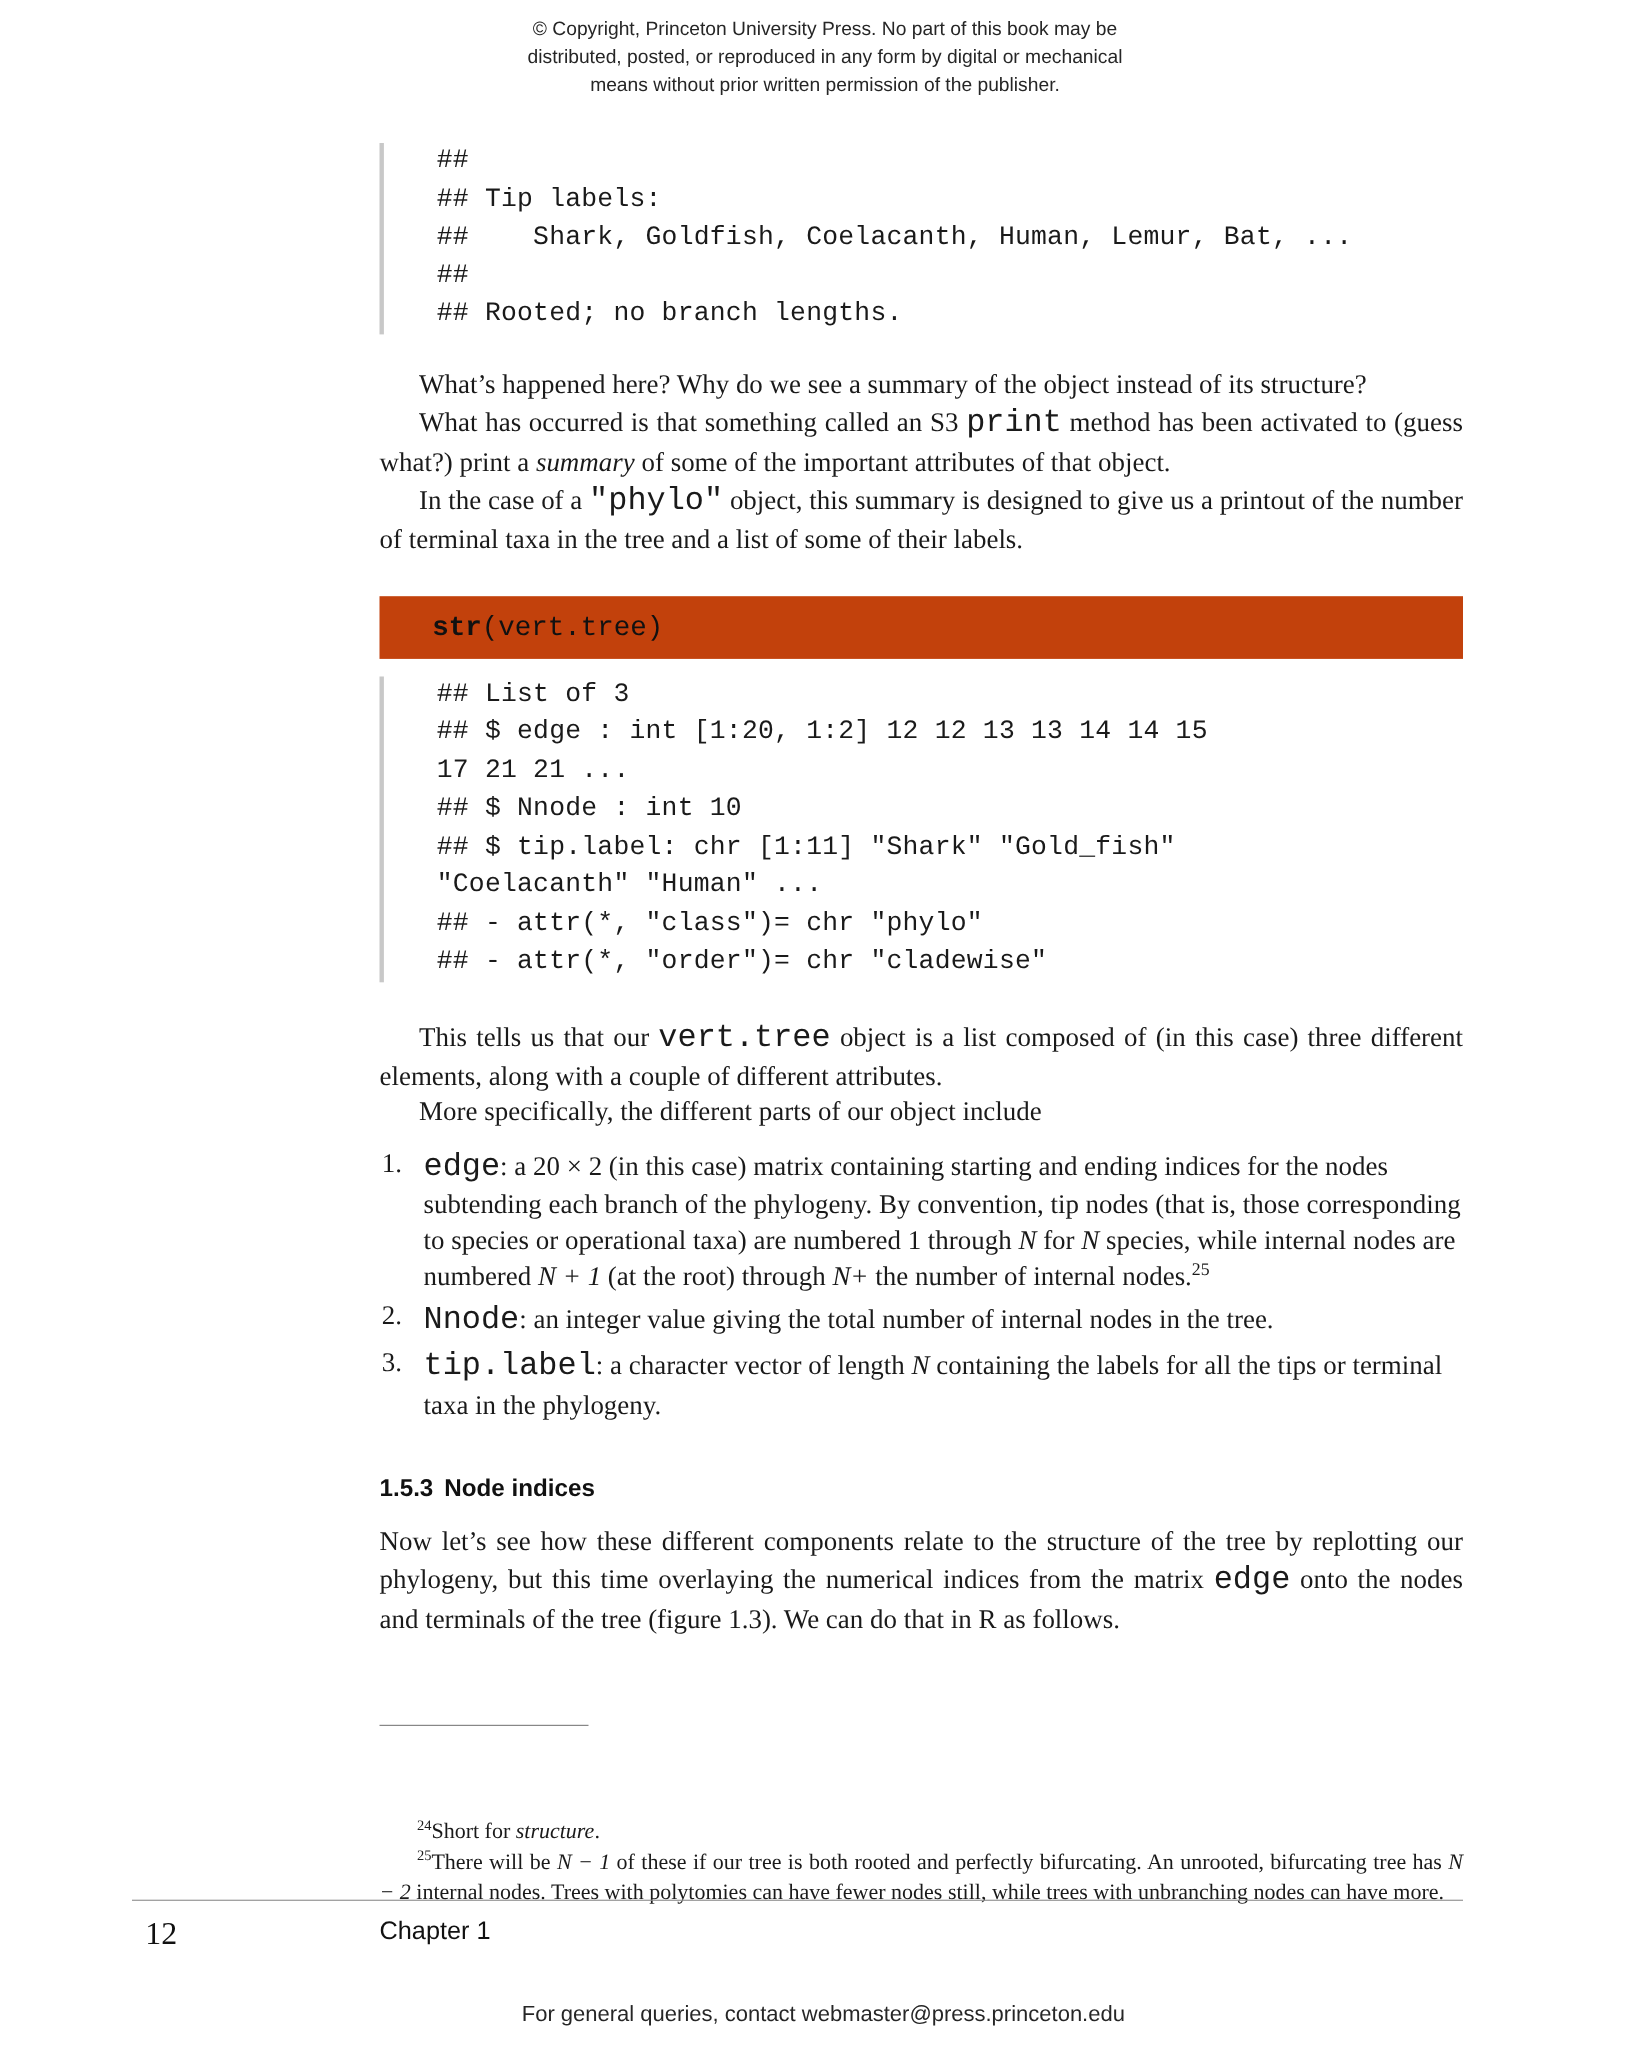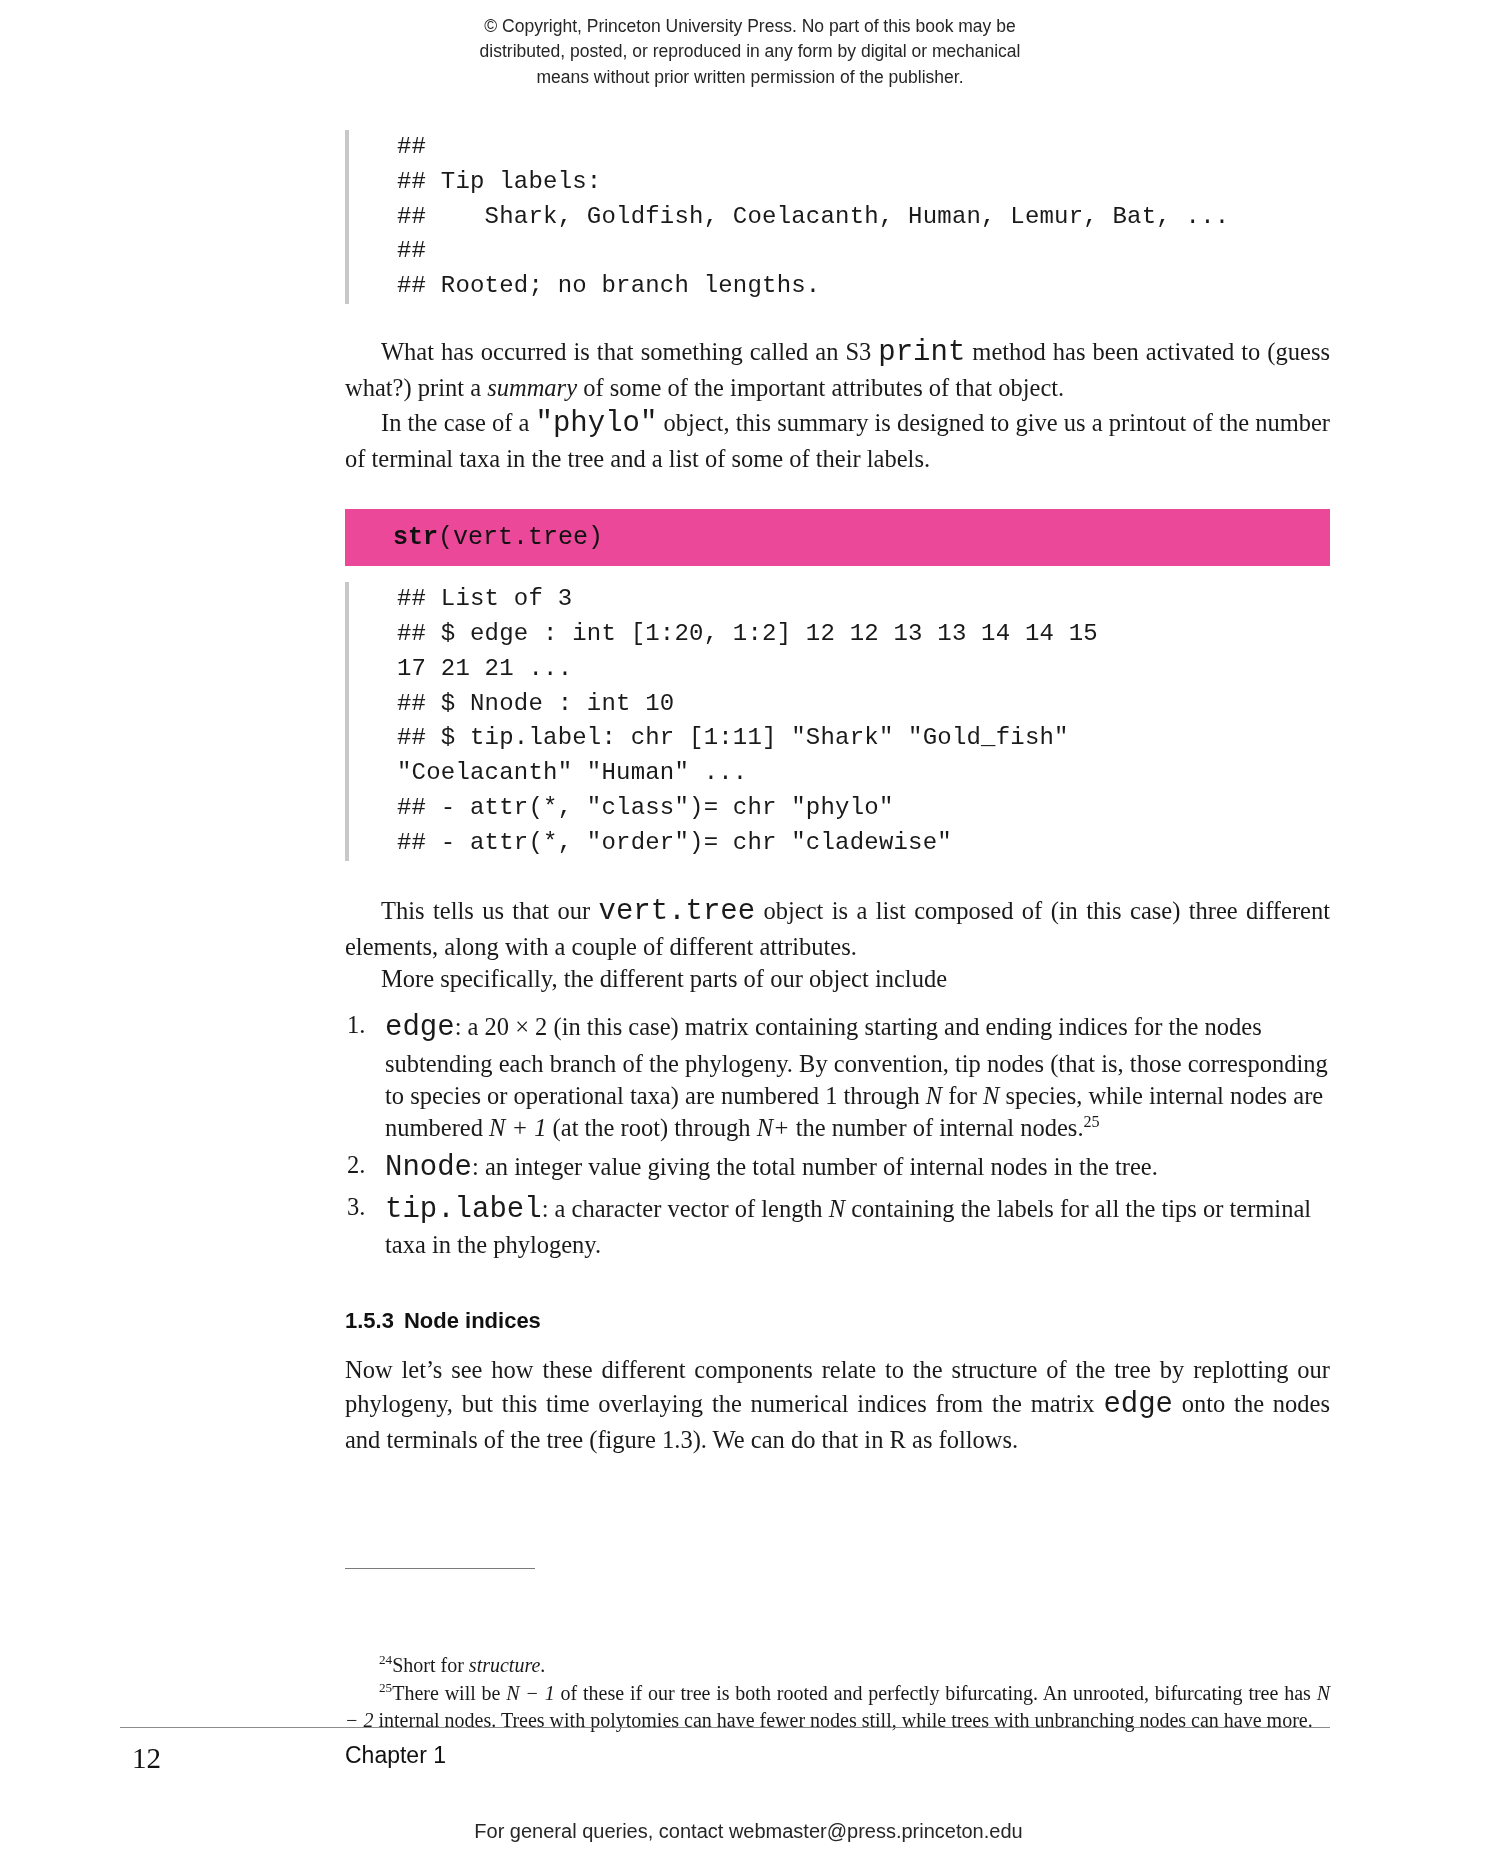--- a/index.html
+++ b/index.html
@@ -66,21 +66,21 @@
   .codeblock pre {
     margin: 0;
     font-family: "Liberation Mono", monospace;
     font-size: 24px;
     line-height: 1.45;
     color: #1a1a1a;
     white-space: pre-wrap;
     letter-spacing: 0.2px;
   }
   .code-input {
-    background: #ec4899;
+    background: #c2410c;
     padding: 14px 0 14px 48px;
     margin-left: 0;
     font-family: "Liberation Mono", monospace;
     font-size: 25px;
     color: #111;
   }
   .code-input b { font-weight: bold; }
 
   
   ol.items {
@@ -189,20 +189,21 @@
     <div class="codeblock">
       <pre>##
 ## Tip labels:
 ##    Shark, Goldfish, Coelacanth, Human, Lemur, Bat, ...
 ##
 ## Rooted; no branch lengths.</pre>
     </div>
 
     <div style="height:30px"></div>
 
+    <p class="body"><span>What’s happened here? Why do we see a summary of the object instead of its structure?</span></p>
 
     <p class="body"><span>What has occurred is that something called an S3 </span><span class="mono">print</span><span> method has been activated to (guess what?) print a </span><span class="ital">summary</span><span> of some of the important attributes of that object.</span></p>
 
     <p class="body"><span>In the case of a </span><span class="mono">"phylo"</span><span> object, this summary is designed to give us a printout of the number of terminal taxa in the tree and a list of some of their labels.</span></p>
 
 
     <div style="height:34px"></div>
 
     <div class="code-input"><b>str</b><span>(vert.tree)</span></div>
 

